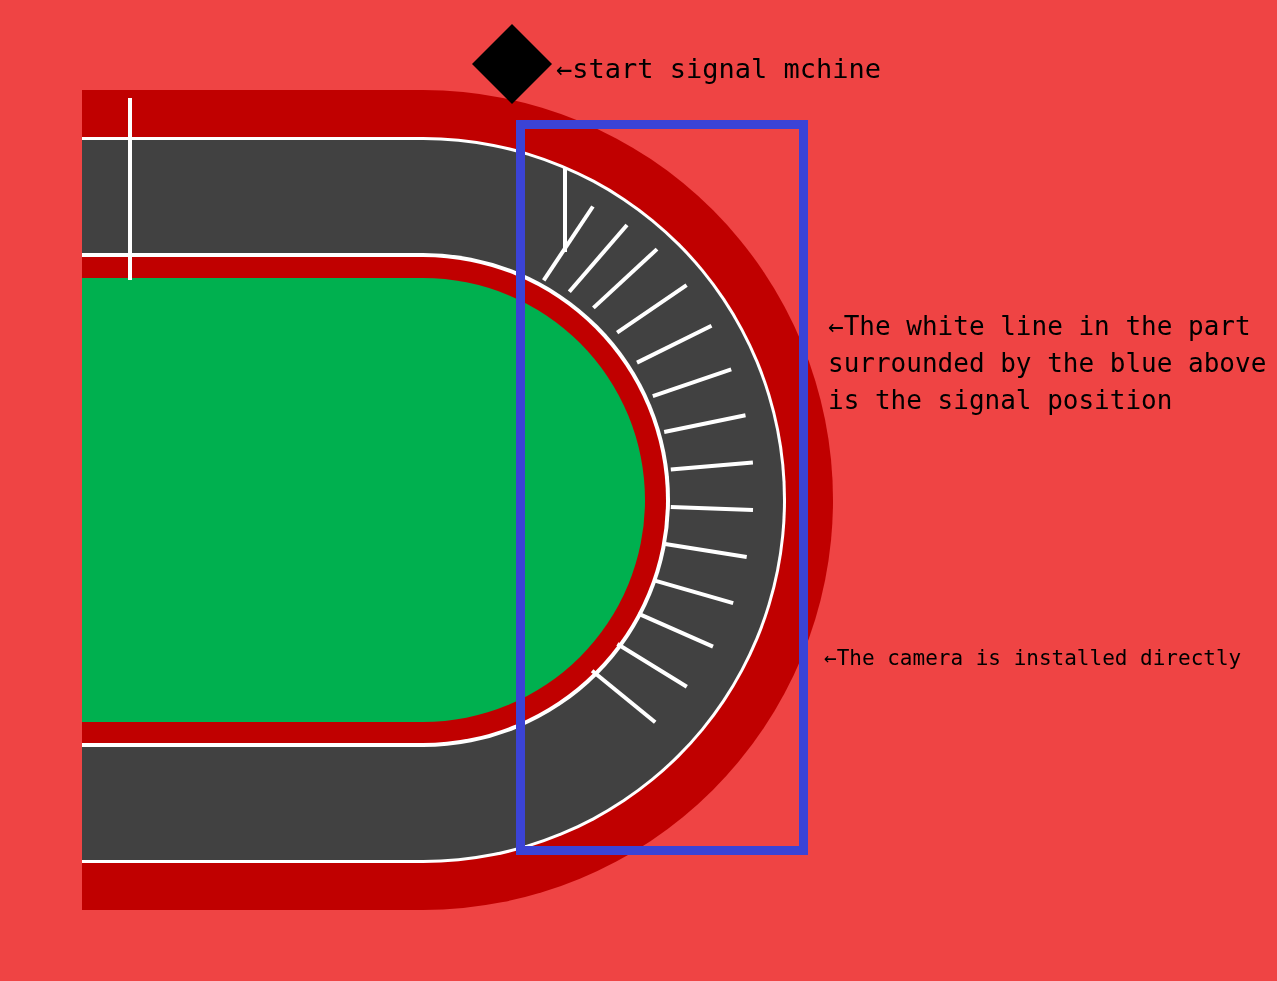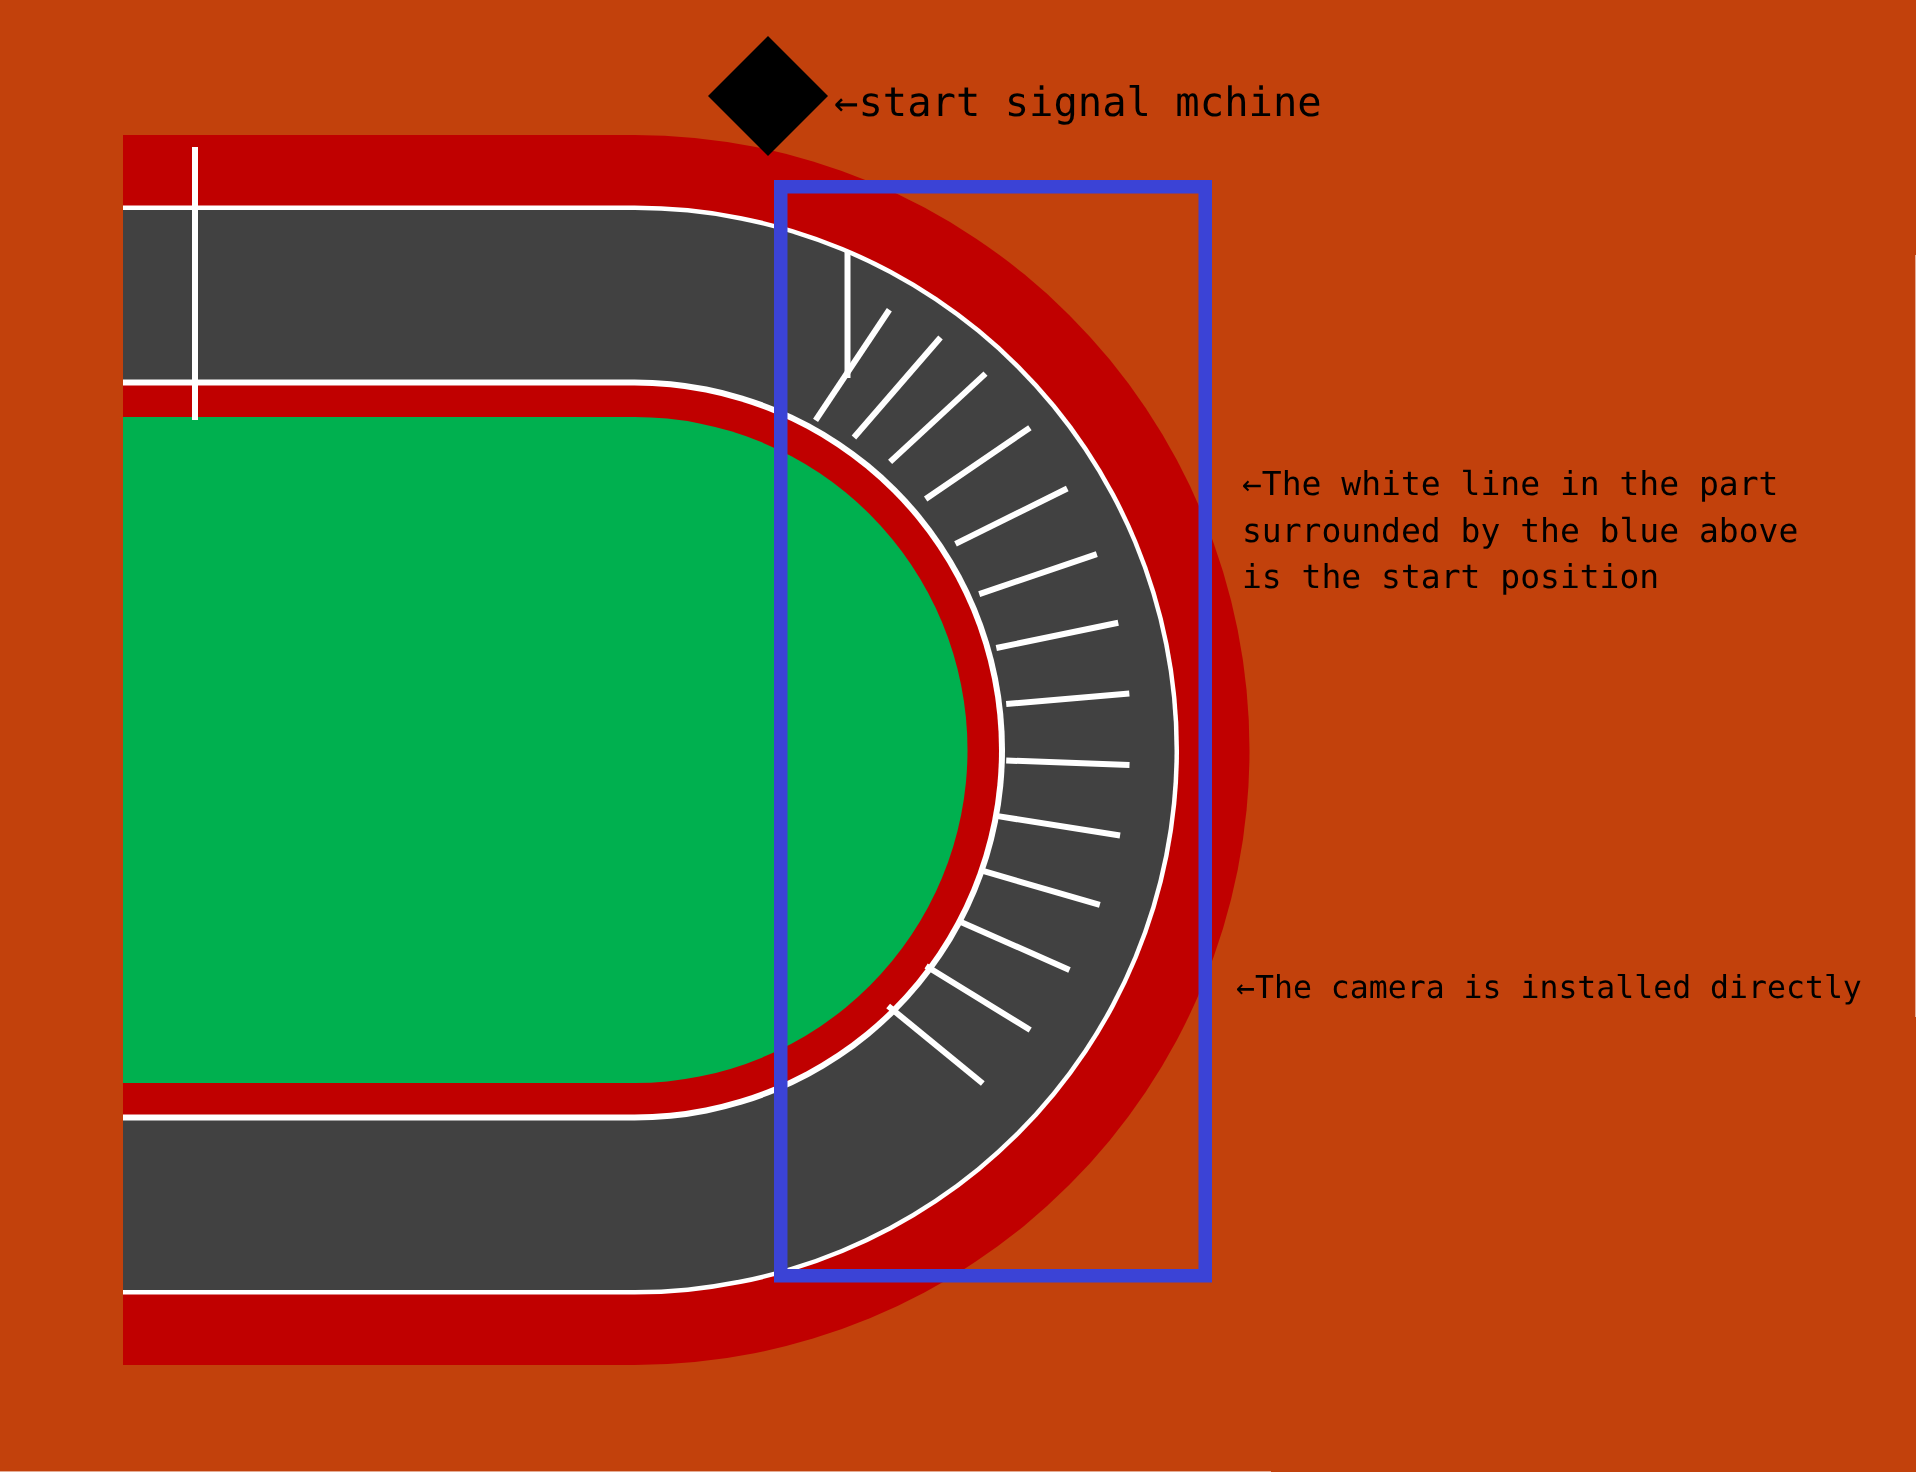--- a/index.html
+++ b/index.html
@@ -8,21 +8,21 @@
     padding: 0;
     background: #ffffff;
   }
   body {
     font-family: "DejaVu Sans Mono", "Liberation Mono", monospace;
   }
   #stage {
     position: relative;
     width: 1277px;
     height: 981px;
-    background: #c2410c;
+    background: #ef4444;
     overflow: hidden;
   }
   #track-svg {
     position: absolute;
     left: 0;
     top: 0;
     width: 1277px;
     height: 981px;
   }
   .annotation {
@@ -34,21 +34,21 @@
     letter-spacing: 0px;
   }
   #anno-start-signal {
     left: 556px;
     top: 50px;
     font-size: 27px;
   }
   #anno-white-line {
     left: 828px;
     top: 308px;
-    font-size: 22px;
+    font-size: 26px;
   }
   #anno-camera {
     left: 824px;
     top: 644px;
     font-size: 21px;
   }
 </style>
 </head>
 <body>
 
@@ -109,17 +109,17 @@
     </g>
 
     <g>
       <polygon points="512,24 552,64 512,104 472,64" fill="#000000"></polygon>
     </g>
 
   </svg>
 
   <div class="annotation" id="anno-start-signal">←start signal mchine</div>
 
-  <div class="annotation" id="anno-white-line"><span>←The white line in the part</span><br><span>surrounded by the blue above</span><br><span>is the start position</span></div>
+  <div class="annotation" id="anno-white-line"><span>←The white line in the part</span><br><span>surrounded by the blue above</span><br><span>is the signal position</span></div>
 
   <div class="annotation" id="anno-camera"><span>←The camera is installed directly</span><br></div>
 
 </div>
 
 </body></html>

